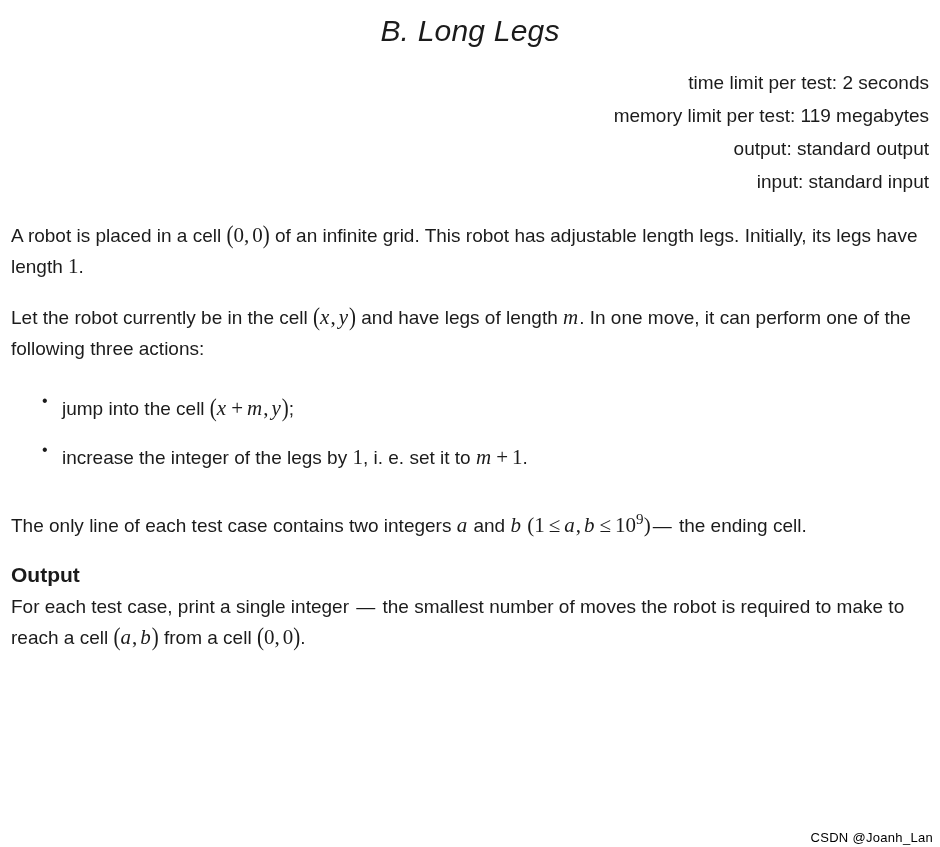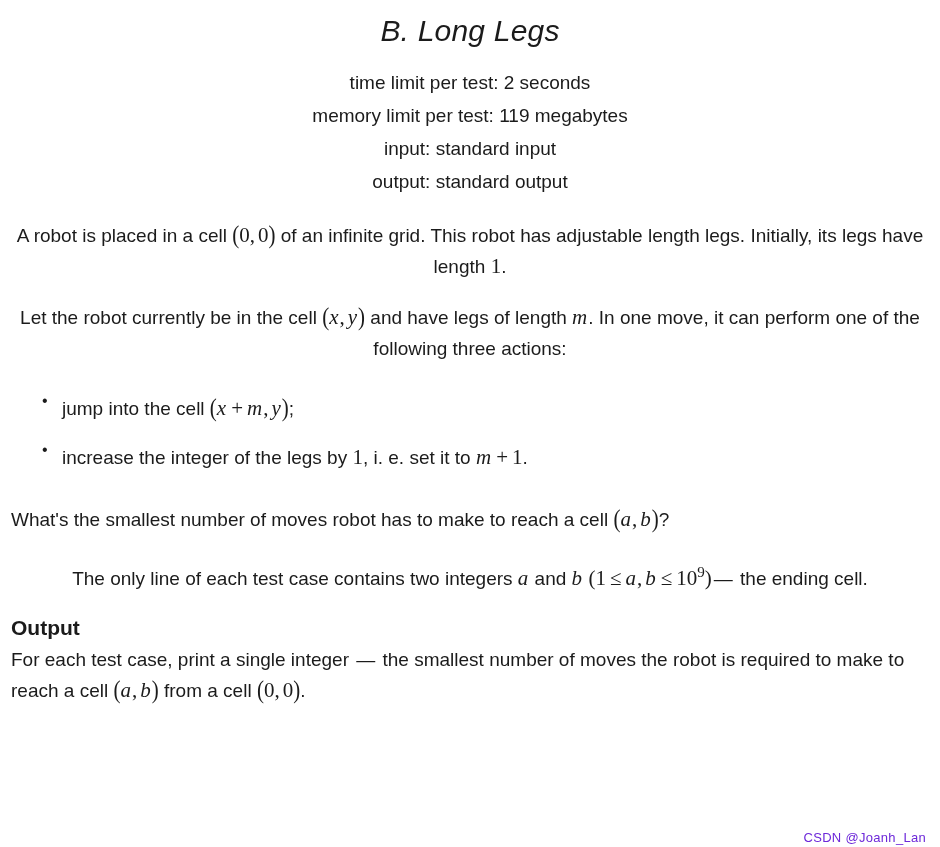--- a/index.html
+++ b/index.html
@@ -28,42 +28,41 @@
   .problem-title {
     text-align: center;
     font-size: 30px;
     font-weight: 400;
     line-height: 1.25;
     margin: 12px 0 0 0;
     letter-spacing: 0.2px;
     font-style: italic;
   }
   .meta-block {
-    text-align: center;
+    text-align: right;
     margin-top: 16px;
   }
   .meta-line {
     font-size: 19px;
     line-height: 33px;
     font-weight: 400;
   }
 
   
   .body-block {
     margin-top: 22px;
   }
   p.para {
     font-size: 19px;
     line-height: 31px;
     margin: 0 0 22px 0;
     text-align: left;
   }
   p.para.tight {
     margin-bottom: 20px;
-    text-align: center;
   }
 
   ul.actions {
     margin: 0 0 22px 0;
     padding: 0 0 0 31px;
     list-style: none;
   }
   ul.actions li {
     font-size: 19px;
     line-height: 48px;
@@ -118,54 +117,53 @@
     vertical-align: super;
     font-style: normal;
   }
   .mdash {
     padding: 0 2px;
   }
 
   
   .watermark {
     position: absolute;
-    right: 14px;
+    right: 7px;
     bottom: 14px;
     font-size: 13px;
-    color: #6d28d9;
+    color: #000000;
     letter-spacing: 0.3px;
     user-select: none;
   }
 </style>
 </head>
 <body>
 
 <div class="page">
 
   <h1 class="problem-title">B. Long Legs</h1>
 
   <div class="meta-block">
     <div class="meta-line">time limit per test: 2 seconds</div>
     <div class="meta-line">memory limit per test: 119 megabytes</div>
+    <div class="meta-line">output: standard output</div>
     <div class="meta-line">input: standard input</div>
-    <div class="meta-line">output: standard output</div>
   </div>
 
   <div class="body-block">
 
     <p class="para tight"><span>A robot is placed in a cell </span><span class="math"><span class="paren">(</span><span class="n">0</span><span class="comma">,</span><span class="n">0</span><span class="paren">)</span></span><span> of an infinite grid. This robot has adjustable length legs. Initially, its legs have length </span><span class="math"><span class="n">1</span></span><span>.</span></p>
 
     <p class="para tight"><span>Let the robot currently be in the cell </span><span class="math"><span class="paren">(</span><span class="v">x</span><span class="comma">,</span><span class="v">y</span><span class="paren">)</span></span><span> and have legs of length </span><span class="math"><span class="v">m</span></span><span>. In one move, it can perform one of the following three actions:</span></p>
 
     <ul class="actions">
       <li><span>jump into the cell </span><span class="math"><span class="paren">(</span><span class="v">x</span><span class="op">+</span><span class="v">m</span><span class="comma">,</span><span class="v">y</span><span class="paren">)</span></span><span>;</span></li>
       <li><span>increase the integer of the legs by </span><span class="math"><span class="n">1</span></span><span>, i. e. set it to </span><span class="math"><span class="v">m</span><span class="op">+</span><span class="n">1</span></span><span>.</span></li>
     </ul>
 
-    <p class="para"><span>What's the smallest number of moves robot has to make to reach a cell </span><span class="math"><span class="paren">(</span><span class="v">a</span><span class="comma">,</span><span class="v">b</span><span class="paren">)</span></span><span>?</span></p>
 
 
 
     <p class="para tight"><span>The only line of each test case contains two integers </span><span class="math"><span class="v">a</span></span><span> and </span><span class="math"><span class="v">b</span></span> <span class="math"><span class="n">(</span><span class="n">1</span><span class="op">≤</span><span class="v">a</span><span class="comma">,</span><span class="v">b</span><span class="op">≤</span><span class="n">10</span><sup>9</sup><span class="n">)</span></span><span class="mdash">—</span><span> the ending cell.</span></p>
 
     <h2 class="section-heading">Output</h2>
 
     <p class="para"><span>For each test case, print a single integer </span><span class="mdash">—</span><span> the smallest number of moves the robot is required to make to reach a cell </span><span class="math"><span class="paren">(</span><span class="v">a</span><span class="comma">,</span><span class="v">b</span><span class="paren">)</span></span><span> from a cell </span><span class="math"><span class="paren">(</span><span class="n">0</span><span class="comma">,</span><span class="n">0</span><span class="paren">)</span></span><span>.</span></p>
 
   </div>

